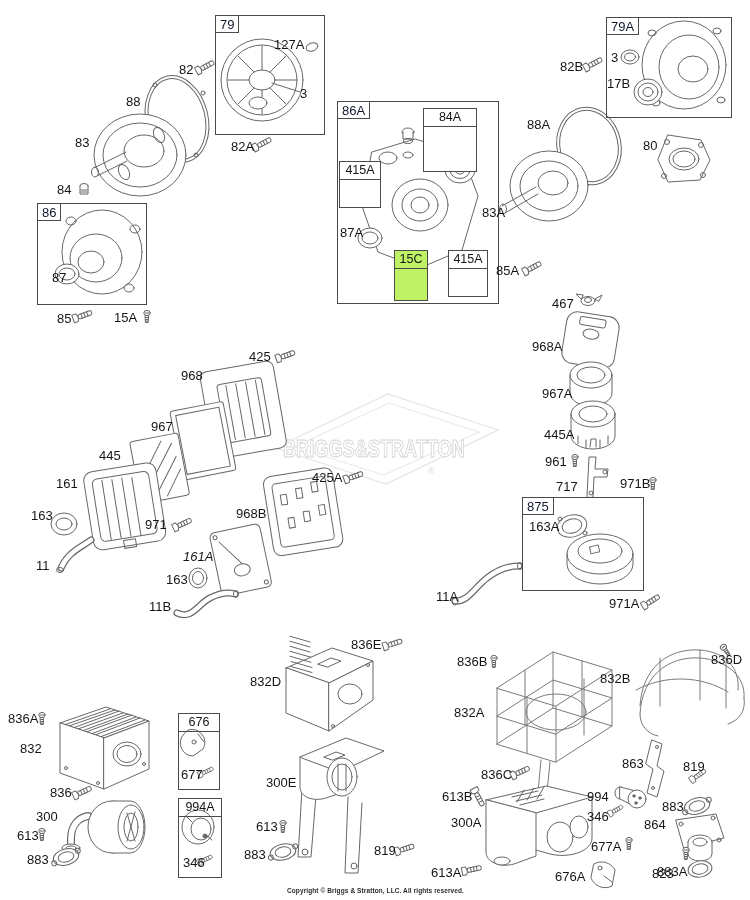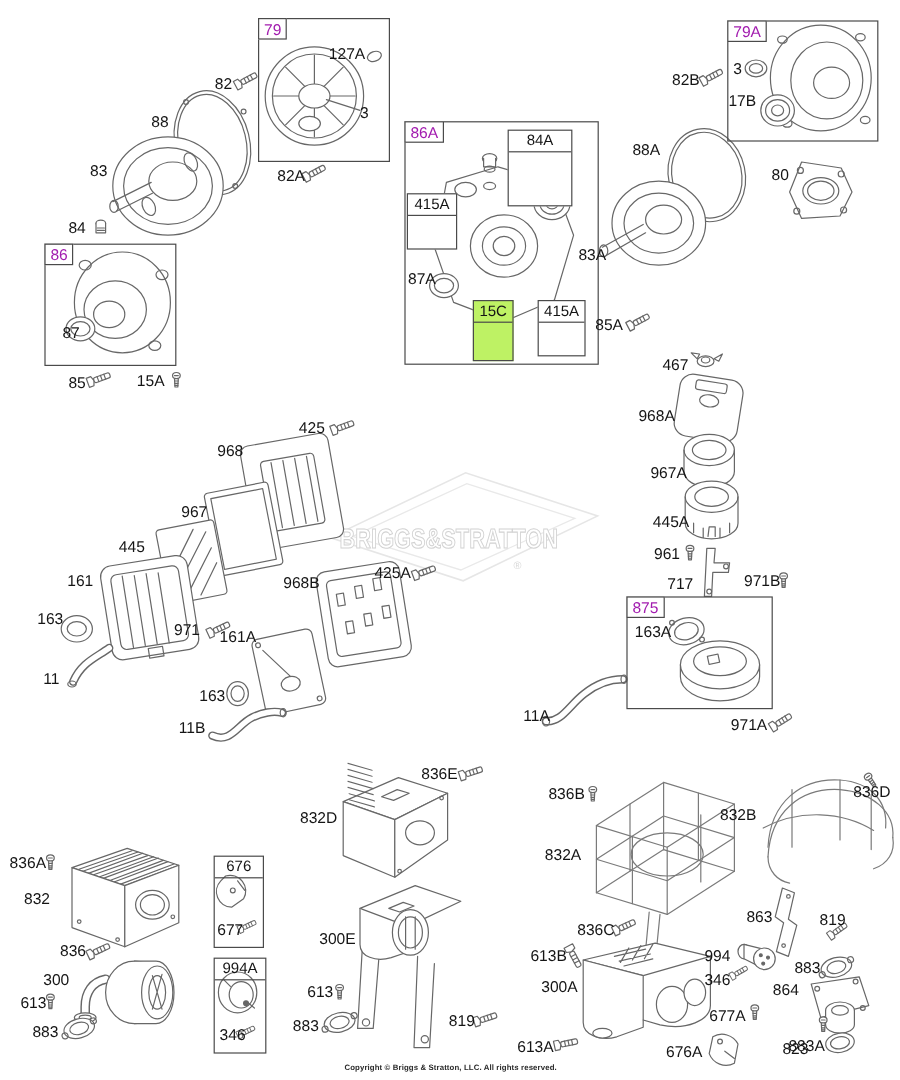--- a/index.html
+++ b/index.html
@@ -1,21 +1,21 @@
 <!DOCTYPE html>
 <html><head>
 <meta charset="utf-8">
 <style>
   html,body{margin:0;padding:0;background:#fff;}
   #stage{position:relative;width:750px;height:900px;background:#fff;overflow:hidden;
          font-family:"Liberation Sans",sans-serif;}
   .callout{position:absolute;font-size:13px;line-height:1;color:#151515;white-space:nowrap;z-index:4;}
   .pbox{position:absolute;border:1px solid #4a4a4a;z-index:3;background:transparent;}
   .tag-corner{position:absolute;top:-1px;left:-1px;background:#fff;border:1px solid #4a4a4a;
-              padding:2px 4px 1px 4px;font-size:13px;line-height:1;color:#a21caf;}
+              padding:2px 4px 1px 4px;font-size:13px;line-height:1;color:#0f172a;}
   .tag-top{position:absolute;top:0;left:0;right:0;background:transparent;border-bottom:1px solid #4a4a4a;
            text-align:center;font-size:12.5px;line-height:1;color:#151515;padding:2px 0;}
   #art{position:absolute;left:0;top:0;z-index:2;}
   #watermark{position:absolute;left:266px;top:390px;z-index:1;}
   #copyright{position:absolute;left:287px;top:887px;font-size:6.5px;font-weight:bold;
              color:#2a2a2a;letter-spacing:.1px;z-index:4;}
 </style>
 </head>
 <body>
 
@@ -531,23 +531,23 @@
   <div class="callout" style="left:482px;top:179px;margin-top:27px;">83A</div>
   <div class="callout" style="left:643px;top:139px;">80</div>
   <div class="callout" style="left:249px;top:350px;">425</div>
   <div class="callout" style="left:181px;top:369px;">968</div>
   <div class="callout" style="left:151px;top:420px;">967</div>
   <div class="callout" style="left:99px;top:449px;">445</div>
   <div class="callout" style="left:56px;top:477px;">161</div>
   <div class="callout" style="left:31px;top:509px;">163</div>
   <div class="callout" style="left:36px;top:559px;">11</div>
   <div class="callout" style="left:145px;top:518px;">971</div>
-  <div class="callout" style="left:236px;top:479px;text-align:center;">968B</div>
+  <div class="callout" style="left:236px;top:507px;text-align:center;">968B</div>
   <div class="callout" style="left:312px;top:471px;">425A</div>
-  <div class="callout" style="left:183px;top:524px;">161A</div>
+  <div class="callout" style="left:183px;top:550px;font-style:italic;">161A</div>
   <div class="callout" style="left:166px;top:573px;">163</div>
   <div class="callout" style="left:149px;top:600px;">11B</div>
   <div class="callout" style="left:552px;top:297px;">467</div>
   <div class="callout" style="left:532px;top:340px;">968A</div>
   <div class="callout" style="left:542px;top:387px;">967A</div>
   <div class="callout" style="left:544px;top:428px;">445A</div>
   <div class="callout" style="left:545px;top:455px;">961</div>
   <div class="callout" style="left:556px;top:480px;">717</div>
   <div class="callout" style="left:620px;top:477px;">971B</div>
   <div class="callout" style="left:529px;top:520px;">163A</div>

